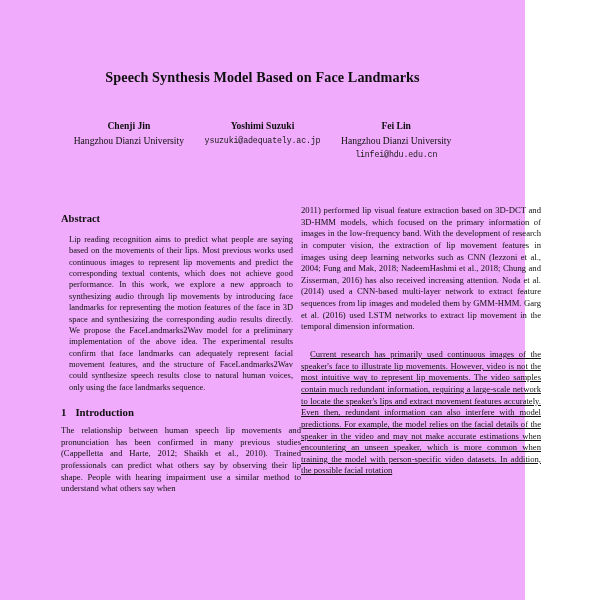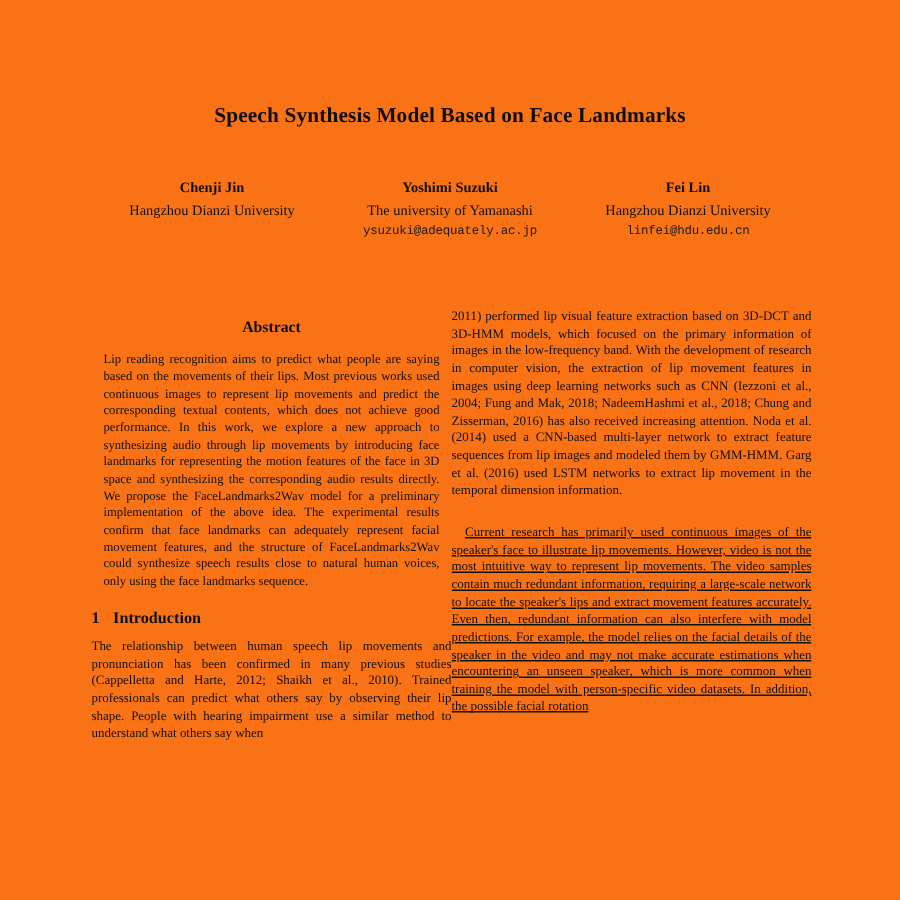--- a/index.html
+++ b/index.html
@@ -9,23 +9,23 @@
   }
   body {
     width: 600px;
     height: 600px;
     overflow: hidden;
     font-family: "Liberation Serif", "DejaVu Serif", serif;
     color: #101010;
   }
   .page {
     position: relative;
-    width: 600px;
+    width: 525px;
     height: 600px;
-    background: #f97316;
+    background: #f0abfc;
     padding: 0;
     box-sizing: border-box;
   }
   .paper-title {
     text-align: center;
     font-size: 14.2px;
     font-weight: bold;
     letter-spacing: 0.1px;
     margin: 0;
     padding: 69px 70px 0 70px;
@@ -71,21 +71,20 @@
   .col {
     position: absolute;
     top: 0;
     width: 240px;
     height: 395px;
     overflow: hidden;
   }
   .col-left { left: 61px; }
   .col-right { left: 301px; }
   .abstract-heading {
-    text-align: center;
     font-size: 10.5px;
     font-weight: bold;
     margin: 0 0 10px 0;
     padding-top: 8px;
   }
   p.body-text {
     margin: 0;
     font-size: 8.65px;
     line-height: 1.345;
     text-align: justify;
@@ -122,21 +121,20 @@
 
   <div class="authors">
 
     <div class="author">
       <span class="author-name">Chenji Jin</span>
       <span class="author-affil">Hangzhou Dianzi University</span>
     </div>
 
     <div class="author">
       <span class="author-name">Yoshimi Suzuki</span>
-      <span class="author-affil">The university of Yamanashi</span>
       <span class="author-email">ysuzuki@adequately.ac.jp</span>
     </div>
 
     <div class="author">
       <span class="author-name">Fei Lin</span>
       <span class="author-affil">Hangzhou Dianzi University</span>
       <span class="author-email">linfei@hdu.edu.cn</span>
     </div>
 
   </div>

